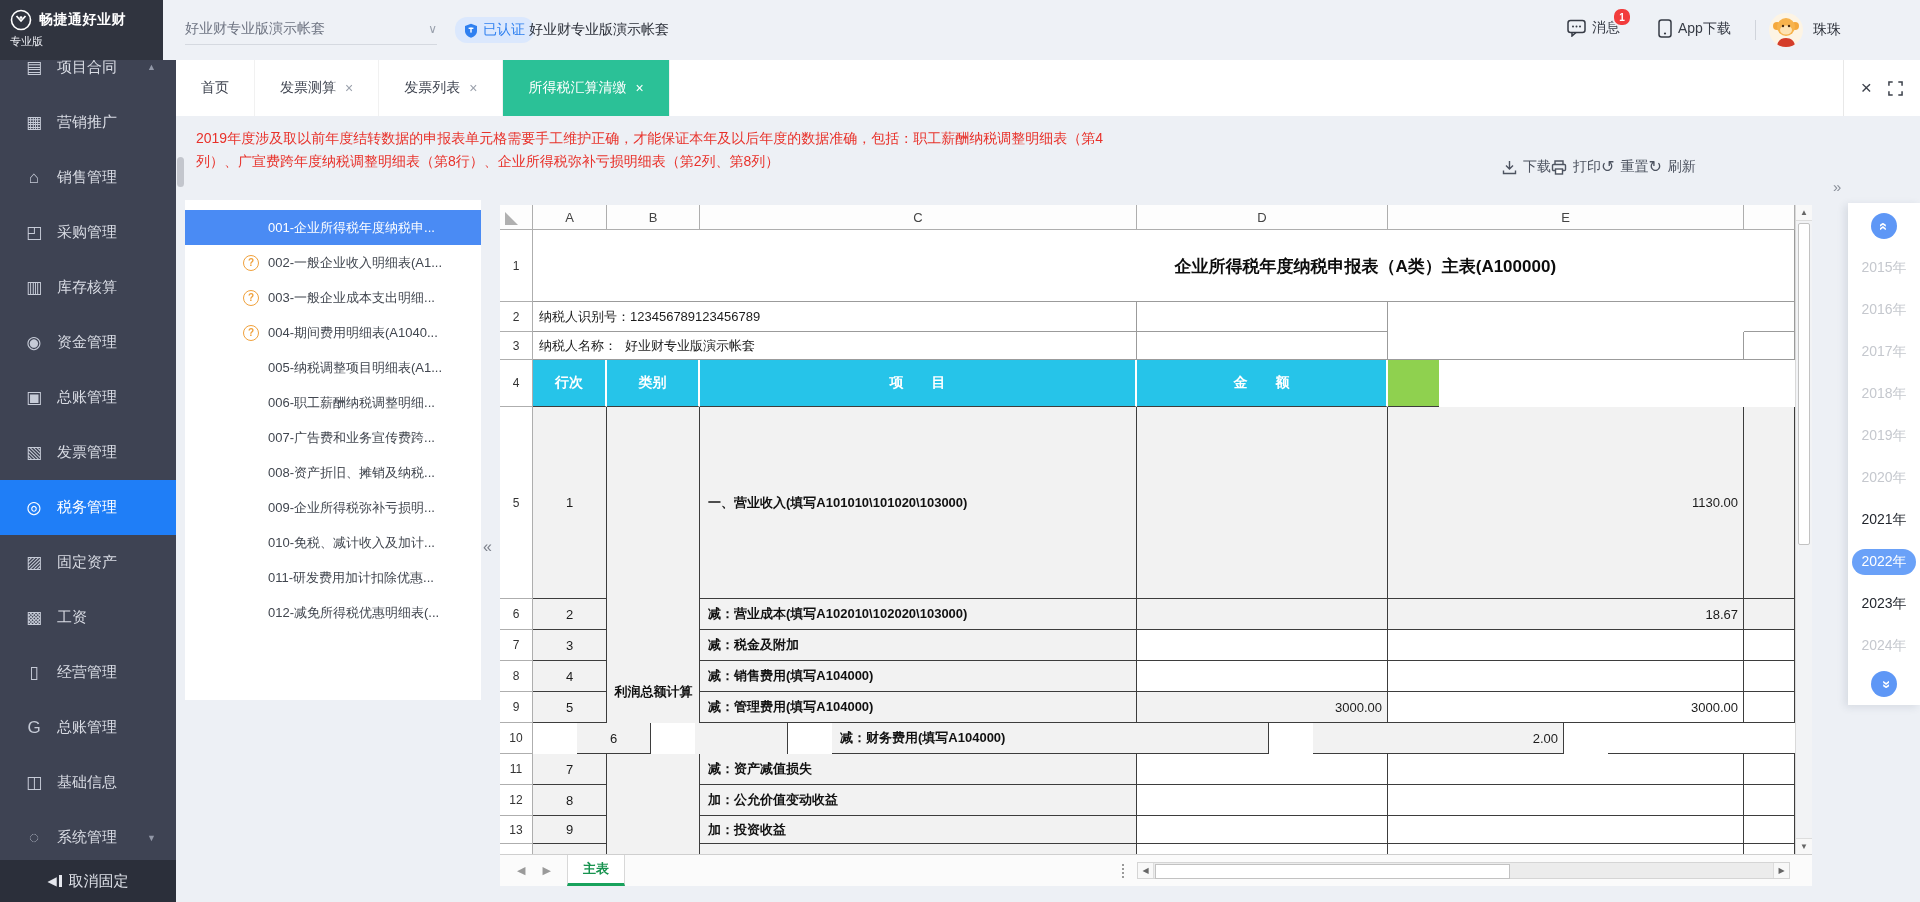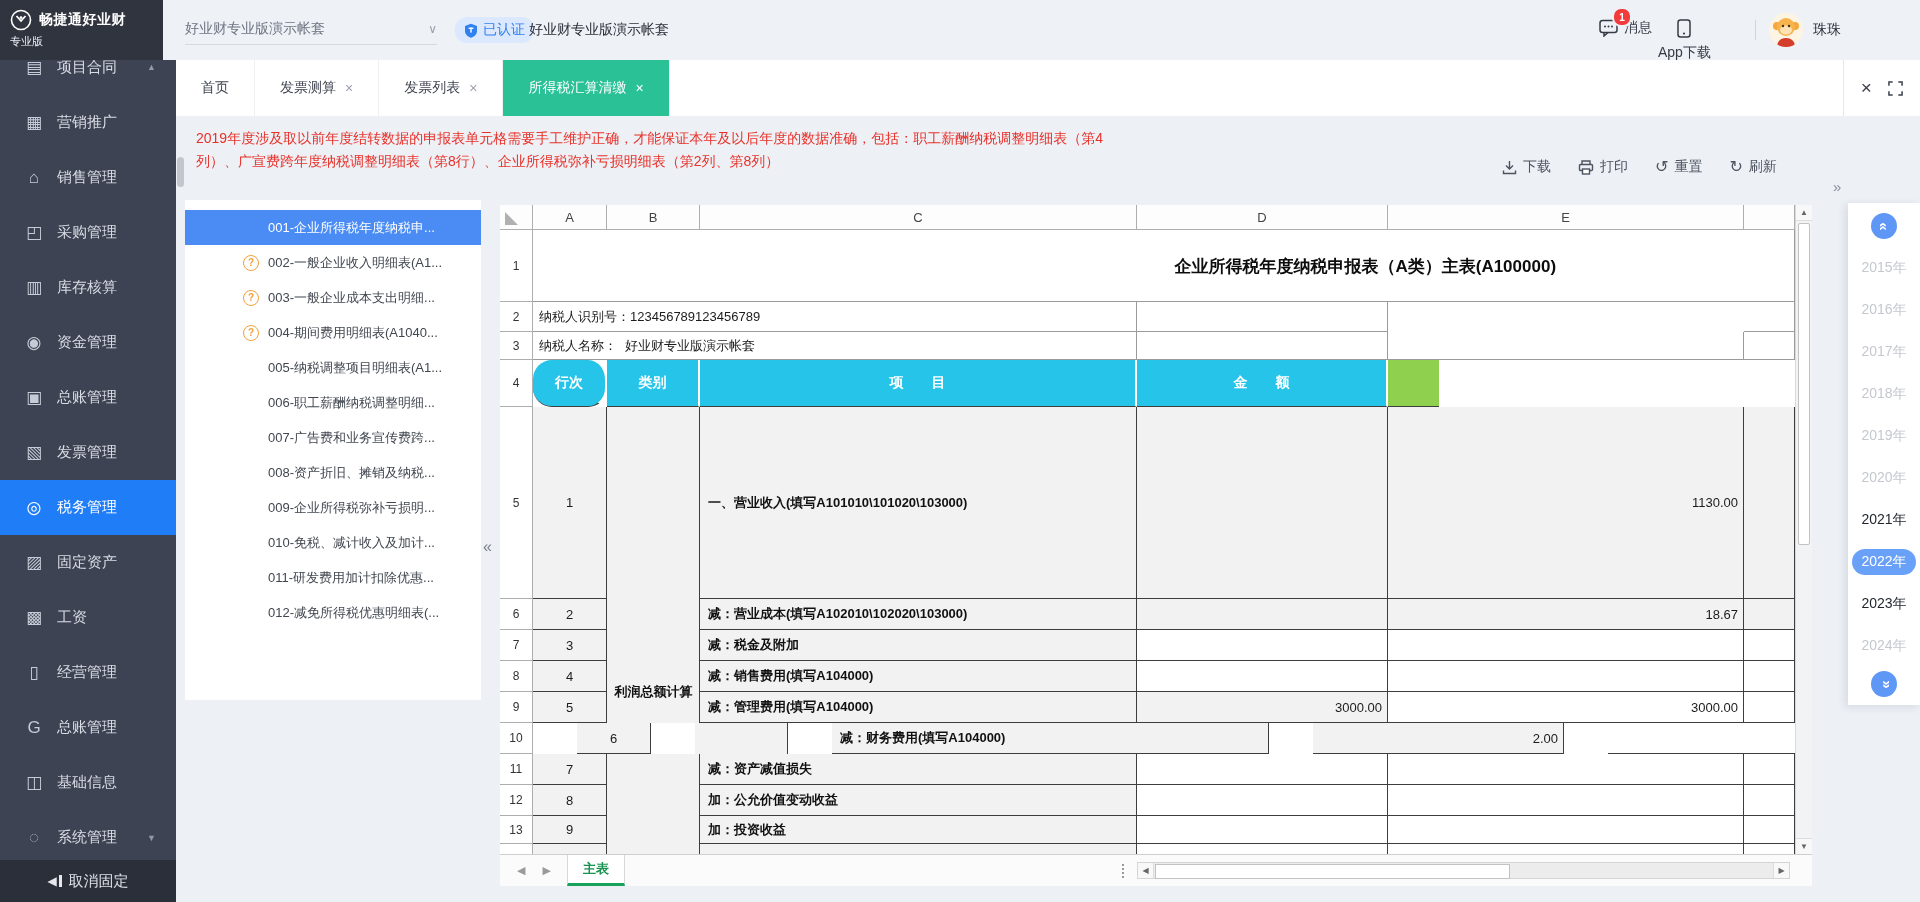--- a/index.html
+++ b/index.html
@@ -46,21 +46,21 @@
        border-right:1px solid #f1f1f1;cursor:pointer;white-space:nowrap;}
   .tab .tx{color:#9aa0ab;font-size:14px;}
   .tab.active{background:#2bc197;color:#fff;}
   .tab.active .tx{color:#fff;}
   .tabctl{margin-left:auto;width:76px;height:100%;border-left:1px solid #e8e8e8;display:flex;align-items:center;
           justify-content:space-evenly;color:#3c414b;}
   .tabctl .xg{font-size:19px;cursor:pointer;}
 
   
   .warning{position:absolute;left:196px;top:127px;width:1020px;color:#e8312a;font-size:14px;line-height:23px;z-index:1;}
-  .toolbar{position:absolute;left:1502px;top:158px;display:flex;gap:27px;align-items:flex-start;color:#4d5360;font-size:14px;z-index:1;}
+  .toolbar{position:absolute;left:1502px;top:158px;display:flex;align-items:flex-start;color:#4d5360;font-size:14px;z-index:1;}
   .tbtn{display:flex;align-items:center;gap:6px;cursor:pointer;}
   .tbtn .g{font-size:16px;line-height:14px;}
 
   
   .formpanel{position:absolute;left:185px;top:200px;width:296px;height:500px;background:#fff;z-index:1;padding-top:10px;box-sizing:border-box;}
   .fitem{height:35px;display:flex;align-items:center;font-size:13px;color:#41464f;padding-left:83px;position:relative;
          cursor:pointer;white-space:nowrap;overflow:hidden;}
   .fitem.selected{background:#4a8bf4;color:#fff;}
   .fitem .help{position:absolute;left:58px;top:10px;width:14px;height:14px;border:1px solid #f0a13c;border-radius:50%;
                color:#f0a13c;font-size:10px;line-height:14px;text-align:center;font-weight:bold;}
@@ -231,35 +231,35 @@
         <svg width="14" height="15" viewBox="0 0 14 15">
             <path d="M7 .8 13 3v5c0 3.4-2.6 5.7-6 6.8C3.6 13.7 1 11.4 1 8V3Z" fill="#2f80f0"></path>
             <rect x="4.6" y="4.6" width="4.8" height="1.4" fill="#fff"></rect>
             <rect x="6.3" y="4.6" width="1.4" height="5" fill="#fff"></rect>
           </svg>
       </span>
       <span>已认证</span>
     </div>
     <span class="acctname">好业财专业版演示帐套</span>
 
-    <div class="tb-item" style="left:1404px;margin-left:32px;">
+    <div class="tb-item" style="left:1404px;">
       <span>
         <svg width="19" height="18" viewBox="0 0 19 18">
             <rect x="1" y="1.5" width="17" height="12" rx="2.5" fill="none" stroke="#363b45" stroke-width="1.5"></rect>
             <path d="M5 13.5 5 17 9 13.5" fill="none" stroke="#363b45" stroke-width="1.5"></path>
             <circle cx="6" cy="7.5" r="1" fill="#363b45"></circle>
             <circle cx="9.5" cy="7.5" r="1" fill="#363b45"></circle>
             <circle cx="13" cy="7.5" r="1" fill="#363b45"></circle>
           </svg>
       </span>
       <span>消息</span>
     </div>
     <span class="msgbadge">1</span>
 
-    <div class="tb-item" style="left:1495px;flex-direction:column;">
+    <div class="tb-item" style="left:1495px;">
       <span>
         <svg width="14" height="19" viewBox="0 0 14 19">
             <rect x="1" y="1" width="12" height="17" rx="2.5" fill="none" stroke="#363b45" stroke-width="1.5"></rect>
             <circle cx="7" cy="14.5" r="1.1" fill="#363b45"></circle>
           </svg>
       </span>
       <span>App下载</span>
     </div>
 
     <span class="tb-div"></span>
@@ -425,21 +425,21 @@
           <span>纳税人名称：</span>
           <span style="margin-left:8px;">好业财专业版演示帐套</span>
         </div>
         <div class="c lcell wD"></div>
         <div class="c lcell wE"></div>
         <div class="c lcell wF"></div>
       </div>
 
       <div class="grow" style="height:47px;">
         <div class="numc">4</div>
-        <div class="h4c wA" style="background:#26c4e9;border-radius:19px;">行次</div>
+        <div class="h4c wA" style="background:#26c4e9;">行次</div>
         <div class="h4c wB" style="background:#26c4e9;">类别</div>
         <div class="h4c wC" style="background:#26c4e9;">项　　目</div>
         <div class="h4c wD" style="background:#26c4e9;">金　　额</div>
         <div class="h4c wF" style="background:#8fd14f;border-right:none;"></div>
       </div>
 
       <div>
           <div class="grow" style="height: 192px;">
             <div class="numc">5</div>
             <div class="c dcell wA sh center">1</div>

